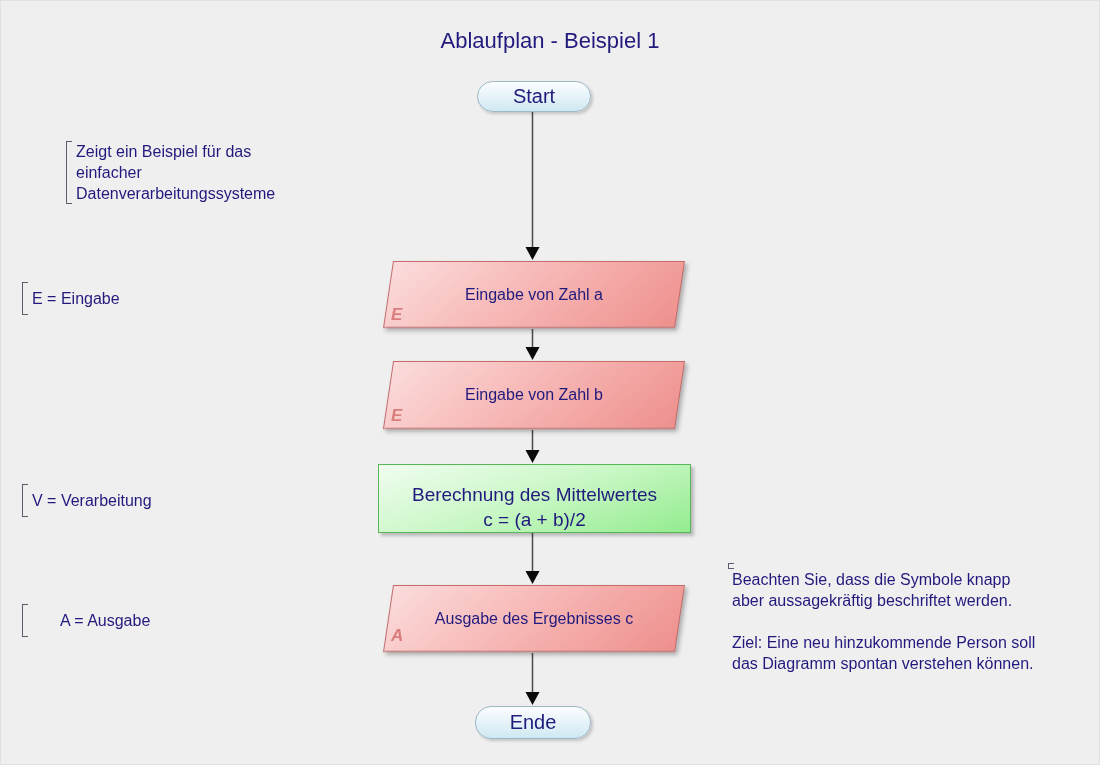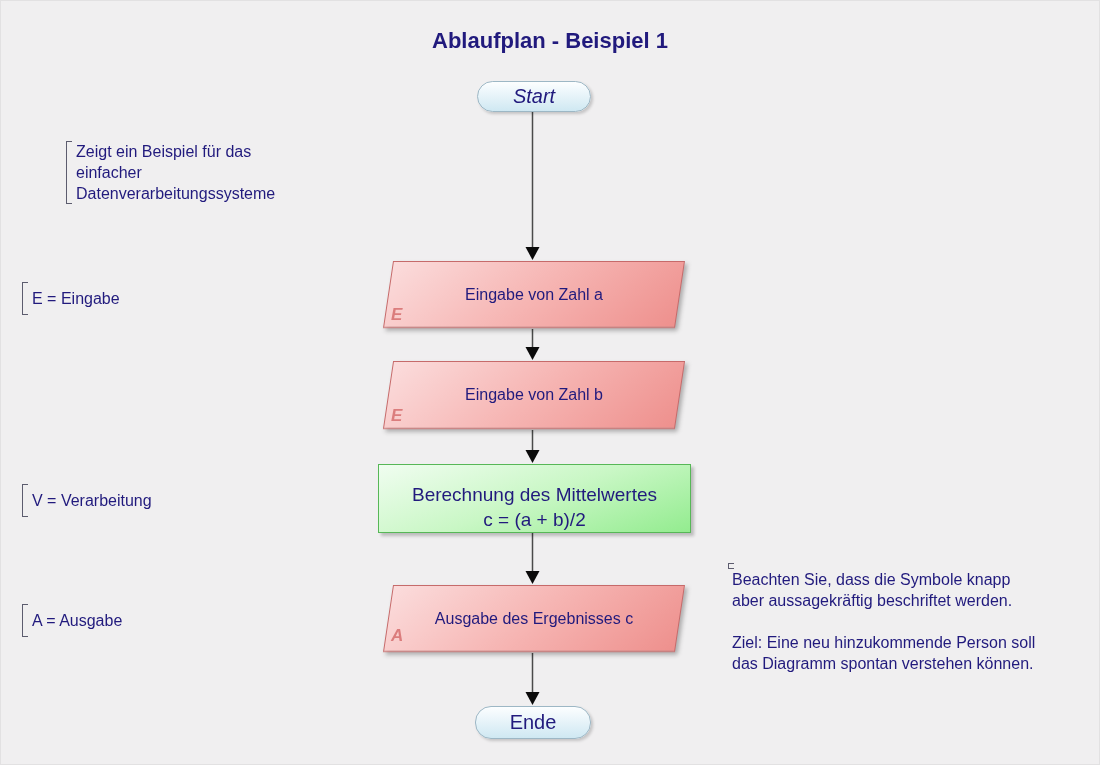--- a/index.html
+++ b/index.html
@@ -11,35 +11,35 @@
     font-family: "Liberation Sans", sans-serif;
     overflow: hidden;
     border: 1px solid #e2e1e2;
     box-sizing: border-box;
   }
   .title {
     position: absolute;
     top: 27px; left: 0; width: 100%;
     text-align: center;
     font-size: 22px;
-    font-weight: bold;
+    font-weight: normal;
     color: #211a7d;
   }
   
   .terminal {
     position: absolute;
     display: flex; align-items: center; justify-content: center;
     border-radius: 16px;
     border: 1px solid #9db7c5;
     background: linear-gradient(180deg, #fcfeff 0%, #eaf5fa 40%, #cfe8f2 100%);
     box-shadow: 2px 2px 3px rgba(0,0,0,0.18);
     font-size: 20px;
     color: #211a7d;
   }
-  #node-start { left: 476px; top: 80px;  width: 112px; height: 29px; font-style: italic; }
+  #node-start { left: 476px; top: 80px;  width: 112px; height: 29px; }
   #node-end   { left: 474px; top: 705px; width: 114px; height: 31px; }
 
   
   .pgram { position: absolute; width: 292px; height: 67px; }
   .pgram .shape {
     position: absolute; left: 0; top: 0; right: 0; bottom: 0;
     transform: skewX(-8.5deg);
     background: linear-gradient(135deg, #fbdcdc 0%, #f6b5b3 50%, #ee908d 100%);
     border: 1px solid #c66a6a;
     filter: drop-shadow(3px 3px 2px rgba(0,0,0,0.28));
@@ -92,21 +92,21 @@
     border-right: none;
     box-sizing: border-box;
   }
   .note .text { padding-left: 4px; }
   .note .line { min-height: 21px; white-space: nowrap; }
   .note.single { height: 33px; }
   .note.single .text { display: flex; align-items: center; }
   #note-intro  { left: 21px;  top: 140px; padding-left: 44px; }
   #legend-e    { left: 21px;  top: 281px; }
   #legend-v    { left: 21px;  top: 483px; }
-  #legend-a    { left: 21px;  top: 603px; }
+  #legend-a    { left: 21px;  top: 603px; gap: 28px; }
   #note-right  { left: 727px; top: 562px; flex-direction: column; }
 </style>
 </head>
 <body>
 
 <div class="stage">
 
   <div class="title">Ablaufplan - Beispiel 1</div>
 
   <svg class="arrows" width="1100" height="765" viewBox="0 0 1100 765">

